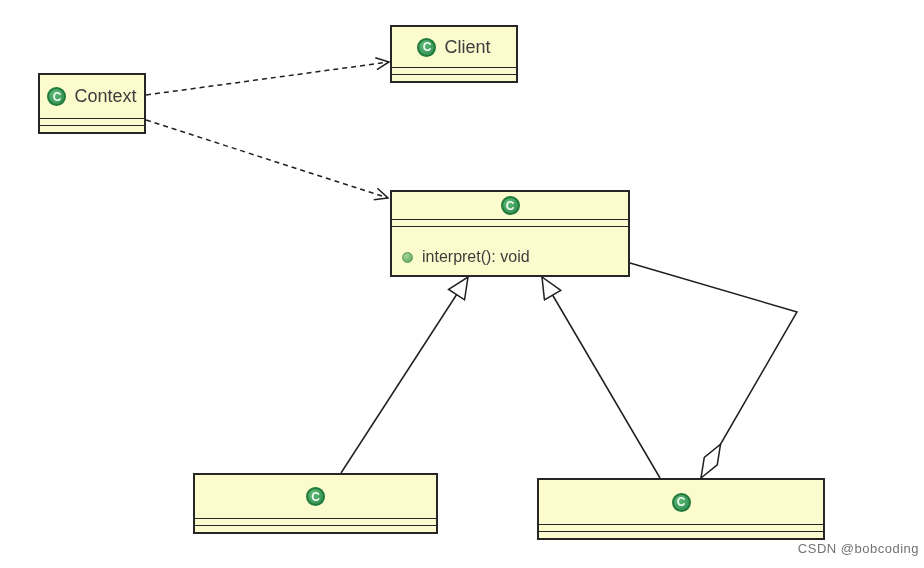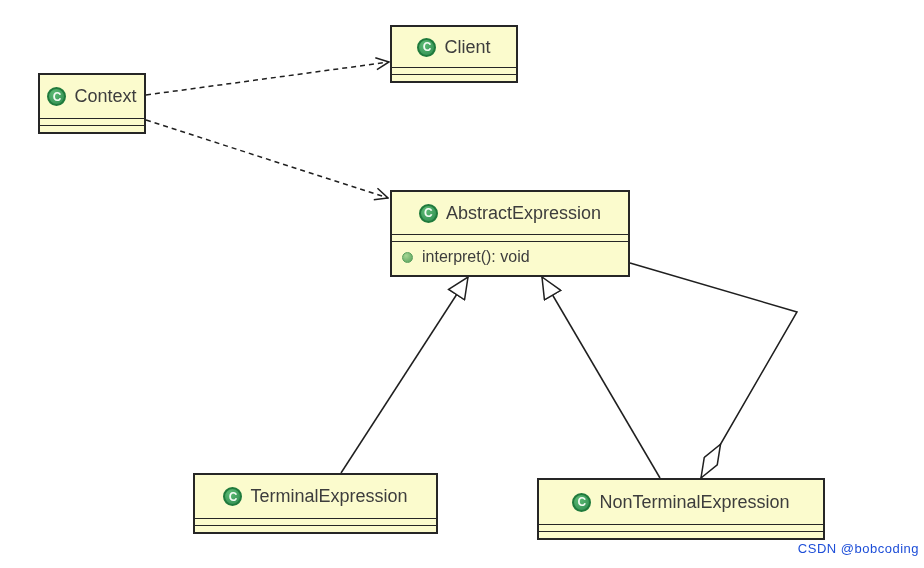--- a/index.html
+++ b/index.html
@@ -19,32 +19,32 @@
   }
   .class-icon {
     width:19px; height:19px; border-radius:50%; box-sizing:border-box;
     background:radial-gradient(circle at 35% 30%, #5cba74, #2e8b4f);
     border:2px solid #1f7a3c; color:#f2faf3; font-weight:bold; font-size:12px;
     display:flex; align-items:center; justify-content:center; flex:0 0 auto;
   }
   .compartment { border-top:1.5px solid #262626; }
   .compartment.empty { height:6px; }
   .methods-compartment {
-    display:flex; align-items:center; gap:9px; padding:6px 10px 9px;
+    display:flex; align-items:center; gap:9px; padding:21px 10px 9px;
     font-size:16px; color:#3d3d3d; white-space:nowrap;
   }
   .method-icon {
     width:11px; height:11px; border-radius:50%; box-sizing:border-box; flex:0 0 auto;
     background:radial-gradient(circle at 35% 30%, #a6d694, #55a05a);
     border:1px solid #579e5b;
   }
   svg.edges { position:absolute; left:0; top:0; }
   .watermark {
     position:absolute; right:5px; top:541px;
-    font-size:13px; color:#1d4ed8; letter-spacing:0.5px;
+    font-size:13px; color:#737373; letter-spacing:0.5px;
   }
 </style>
 </head>
 <body>
 
 <svg class="edges" width="924" height="568" viewBox="0 0 924 568">
   <defs>
     <marker id="openArrow" markerUnits="userSpaceOnUse" markerWidth="15" markerHeight="14" viewBox="0 0 15 14" refX="14" refY="7" orient="auto">
       <path d="M1,1 L14,7 L1,13" fill="none" stroke="#1f1f1f" stroke-width="1.5"></path>
     </marker>
@@ -77,40 +77,37 @@
     <span class="class-icon">C</span>
     <span>Client</span>
   </div>
   <div class="compartment empty"></div>
   <div class="compartment empty"></div>
 </div>
 
 <div class="class-node" style="left:390px; top:190px; width:240px; height:87px;">
   <div class="node-title">
     <span class="class-icon">C</span>
-    <span>AbstractExpression</span>
   </div>
   <div class="compartment empty"></div>
   <div class="compartment methods-compartment">
     <span class="method-icon"></span>
     <span>interpret(): void</span>
   </div>
 </div>
 
 <div class="class-node" style="left:193px; top:473px; width:245px; height:61px;">
   <div class="node-title">
     <span class="class-icon">C</span>
-    <span>TerminalExpression</span>
   </div>
   <div class="compartment empty"></div>
   <div class="compartment empty"></div>
 </div>
 
 <div class="class-node" style="left:537px; top:478px; width:288px; height:62px;">
   <div class="node-title">
     <span class="class-icon">C</span>
-    <span>NonTerminalExpression</span>
   </div>
   <div class="compartment empty"></div>
   <div class="compartment empty"></div>
 </div>
 
 <div class="watermark">CSDN @bobcoding</div>
 
 </body></html>

